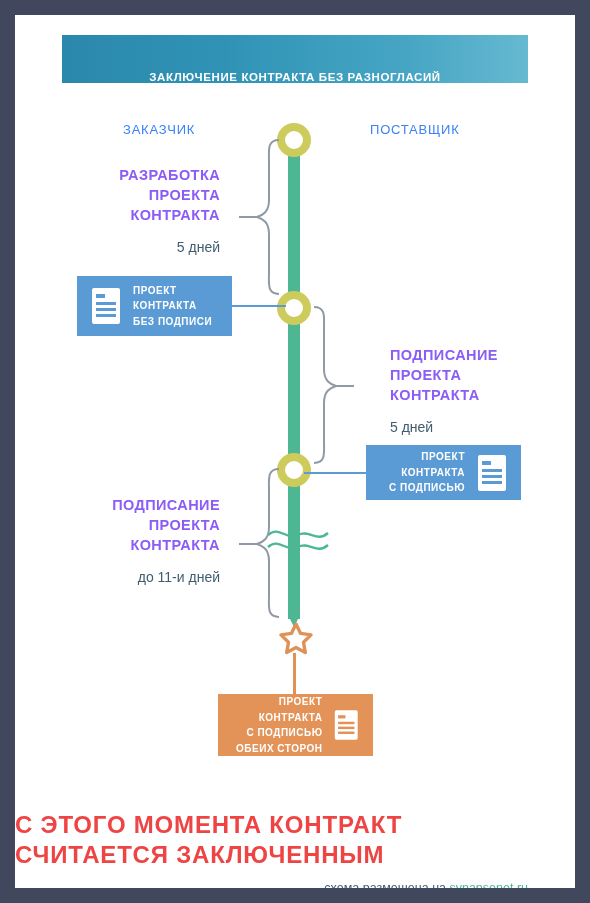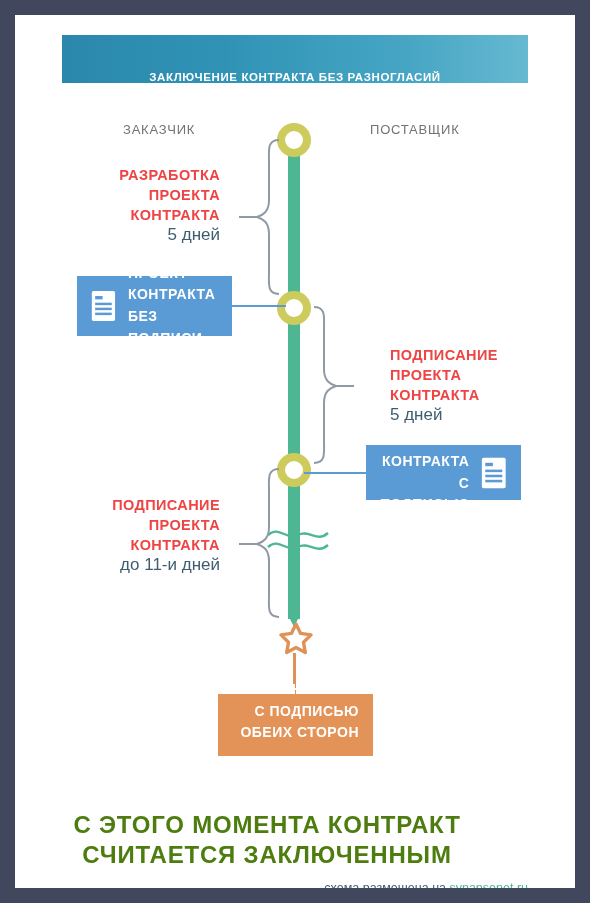--- a/index.html
+++ b/index.html
@@ -28,21 +28,21 @@
   .banner-title {
     color: #ffffff;
     font-size: 11.5px;
     font-weight: bold;
     letter-spacing: 0.6px;
   }
 
   
   .col-head {
     position: absolute;
-    color: #737373;
+    color: #3b82f6;
     font-size: 13px;
     letter-spacing: 0.8px;
     white-space: nowrap;
   }
   #col-customer { left: 108px; top: 107px; }
   #col-supplier { left: 355px; top: 107px; }
 
   
   .rail {
     position: absolute;
@@ -93,62 +93,63 @@
 
   
   .brace { position: absolute; }
   #brace-left-1 { left: 222px; top: 123px; }
   #brace-right-1 { left: 297px; top: 290px; }
   #brace-left-2 { left: 222px; top: 452px; }
 
   
   .stage { position: absolute; }
   .stage-title {
-    color: #ef4444;
+    color: #8b5cf6;
     font-size: 14.5px;
     font-weight: bold;
     line-height: 1.38;
     letter-spacing: 0.4px;
     white-space: pre-line;
   }
   .stage-dur {
     color: #4a6madd;
     color: #3f5d6e;
-    font-size: 17px;
+    font-size: 14px;
+    margin-top: 14px;
   }
   .align-right { text-align: right; }
   .align-left  { text-align: left; }
 
   #stage-1 { left: 60px; top: 150px; width: 145px; }
   #stage-2 { left: 375px; top: 330px; width: 160px; }
   #stage-3 { left: 60px; top: 480px; width: 145px; }
 
   
   .card {
     position: absolute;
     display: flex;
     align-items: center;
     gap: 12px;
     padding: 0 14px;
   }
   .card-blue { background: #5b9bd5; }
   .card-orange { background: #e49358; }
   .card-text {
     color: #ffffff;
-    font-size: 14px;
+    font-size: 10px;
     font-weight: bold;
     line-height: 1.55;
     letter-spacing: 0.5px;
     white-space: pre-line;
   }
   #card-1 { left: 62px; top: 261px; width: 155px; height: 60px; }
   #card-1 .card-text { text-align: left; }
   #card-2 { left: 351px; top: 430px; width: 155px; height: 55px; justify-content: flex-end; }
   #card-2 .card-text { text-align: right; }
-  #card-3 { left: 203px; top: 679px; width: 155px; height: 62px; justify-content: flex-end; flex-direction: column; }
+  #card-3 { left: 203px; top: 679px; width: 155px; height: 62px; justify-content: flex-end; }
   #card-3 .card-text { text-align: right; }
 
   
   .conn {
     position: absolute;
     height: 2px;
     background: #5b9bd5;
   }
   #conn-1 { left: 205px; top: 290px; width: 66px; }
   #conn-2 { left: 289px; top: 457px; width: 70px; }
@@ -170,22 +171,22 @@
     font-size: 11px;
     line-height: 1.35;
     white-space: pre-line;
   }
 
   
   .footer-head {
     position: absolute;
     left: 0; top: 795px;
     width: 504px;
-    text-align: center;
-    color: #4d7c0f;
+    text-align: left;
+    color: #ef4444;
     font-size: 24px;
     font-weight: bold;
     line-height: 1.26;
     letter-spacing: 0.8px;
     white-space: pre-line;
   }
   .credit {
     position: absolute;
     right: 47px; top: 866px;
     font-size: 12.5px;

